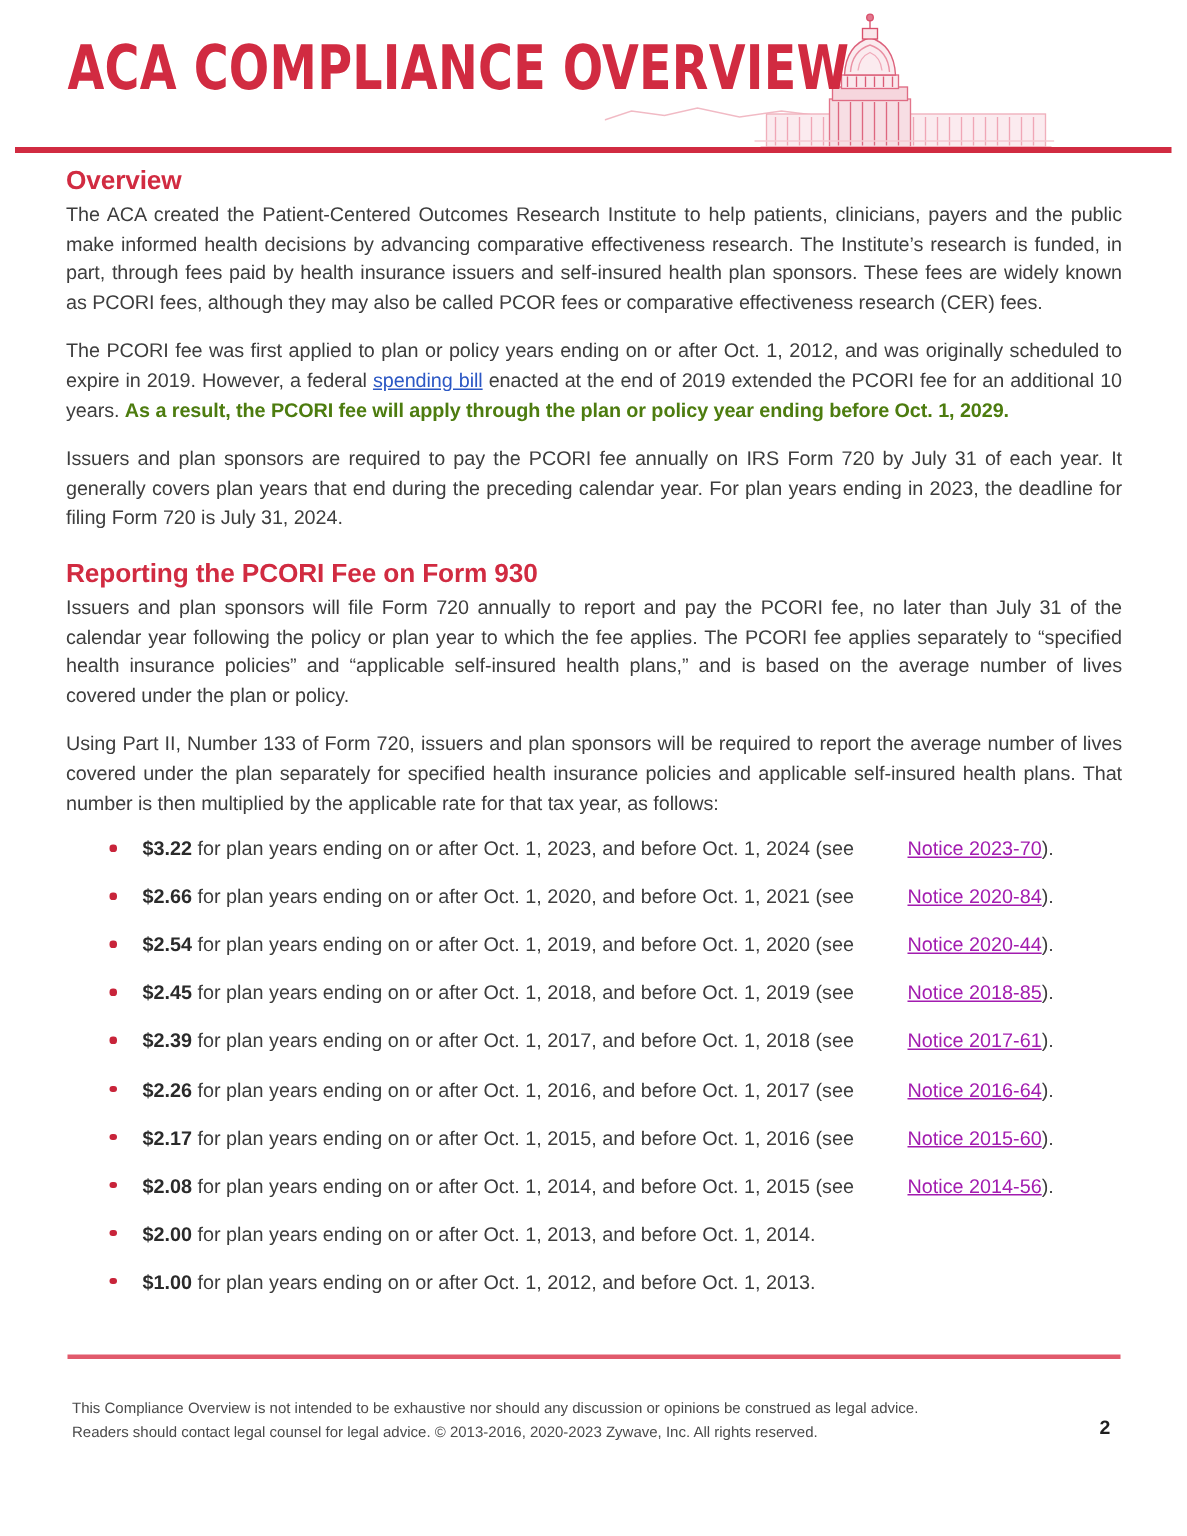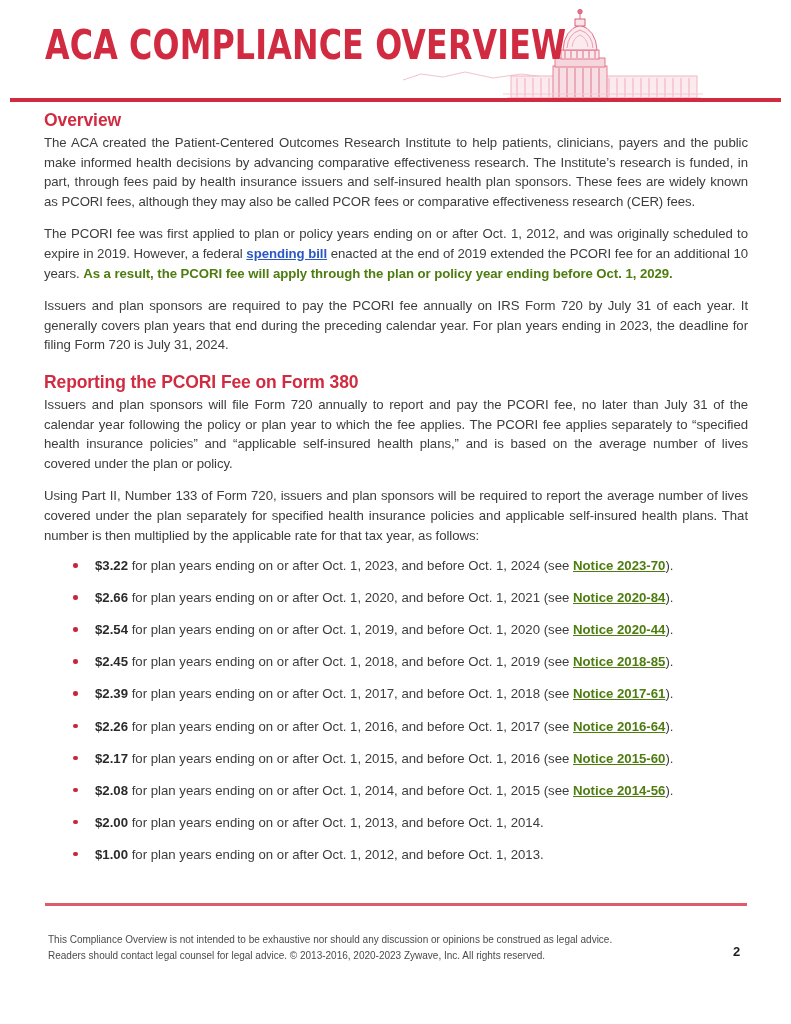--- a/index.html
+++ b/index.html
@@ -84,23 +84,23 @@
     line-height: 19.6px;
     text-align: justify;
     color: #3d3d3d;
     letter-spacing: -0.05px;
   }
   p.para.tight { margin-bottom: 12px; }
   .bold { font-weight: 700; color: #4d7c0f; }
   a.link {
     color: #2B57C4;
     text-decoration: underline;
-    font-weight: 700;
-  }
-  a.link.notice { color: #4d7c0f; }
+    font-weight: 400;
+  }
+  a.link.notice { color: #a21caf; margin-left: 32px; }
 
   
   ul.fee-list {
     margin: 9px 0 0 0;
     padding: 0;
     list-style: none;
   }
   ul.fee-list li {
     position: relative;
     padding-left: 51px;
@@ -233,21 +233,21 @@
   <div class="content">
 
     <h2 class="section-heading">Overview</h2>
 
     <p class="para">The ACA created the Patient-Centered Outcomes Research Institute to help patients, clinicians, payers and the public make informed health decisions by advancing comparative effectiveness research. The Institute’s research is funded, in part, through fees paid by health insurance issuers and self-insured health plan sponsors. These fees are widely known as PCORI fees, although they may also be called PCOR fees or comparative effectiveness research (CER) fees.</p>
 
     <p class="para"><span>The PCORI fee was first applied to plan or policy years ending on or after Oct. 1, 2012, and was originally scheduled to expire in 2019. However, a federal </span><a class="link" href="#">spending bill</a><span> enacted at the end of 2019 extended the PCORI fee for an additional 10 years. </span><span class="bold">As a result, the PCORI fee will apply through the plan or policy year ending before Oct. 1, 2029.</span></p>
 
     <p class="para">Issuers and plan sponsors are required to pay the PCORI fee annually on IRS Form 720 by July 31 of each year. It generally covers plan years that end during the preceding calendar year. For plan years ending in 2023, the deadline for filing Form 720 is July 31, 2024.</p>
 
-    <h2 class="section-heading second">Reporting the PCORI Fee on Form 380</h2>
+    <h2 class="section-heading second">Reporting the PCORI Fee on Form 930</h2>
 
     <p class="para">Issuers and plan sponsors will file Form 720 annually to report and pay the PCORI fee, no later than July 31 of the calendar year following the policy or plan year to which the fee applies. The PCORI fee applies separately to “specified health insurance policies” and “applicable self-insured health plans,” and is based on the average number of lives covered under the plan or policy.</p>
 
     <p class="para tight">Using Part II, Number 133 of Form 720, issuers and plan sponsors will be required to report the average number of lives covered under the plan separately for specified health insurance policies and applicable self-insured health plans. That number is then multiplied by the applicable rate for that tax year, as follows:</p>
 
     <ul class="fee-list">
       <li><span class="dot"></span><span class="amount">$3.22</span><span> for plan years ending on or after Oct. 1, 2023, and before Oct. 1, 2024 (see </span><a class="link notice" href="#">Notice 2023-70</a><span>).</span></li>
       <li><span class="dot"></span><span class="amount">$2.66</span><span> for plan years ending on or after Oct. 1, 2020, and before Oct. 1, 2021 (see </span><a class="link notice" href="#">Notice 2020-84</a><span>).</span></li>
       <li><span class="dot"></span><span class="amount">$2.54</span><span> for plan years ending on or after Oct. 1, 2019, and before Oct. 1, 2020 (see </span><a class="link notice" href="#">Notice 2020-44</a><span>).</span></li>
       <li><span class="dot"></span><span class="amount">$2.45</span><span> for plan years ending on or after Oct. 1, 2018, and before Oct. 1, 2019 (see </span><a class="link notice" href="#">Notice 2018-85</a><span>).</span></li>

